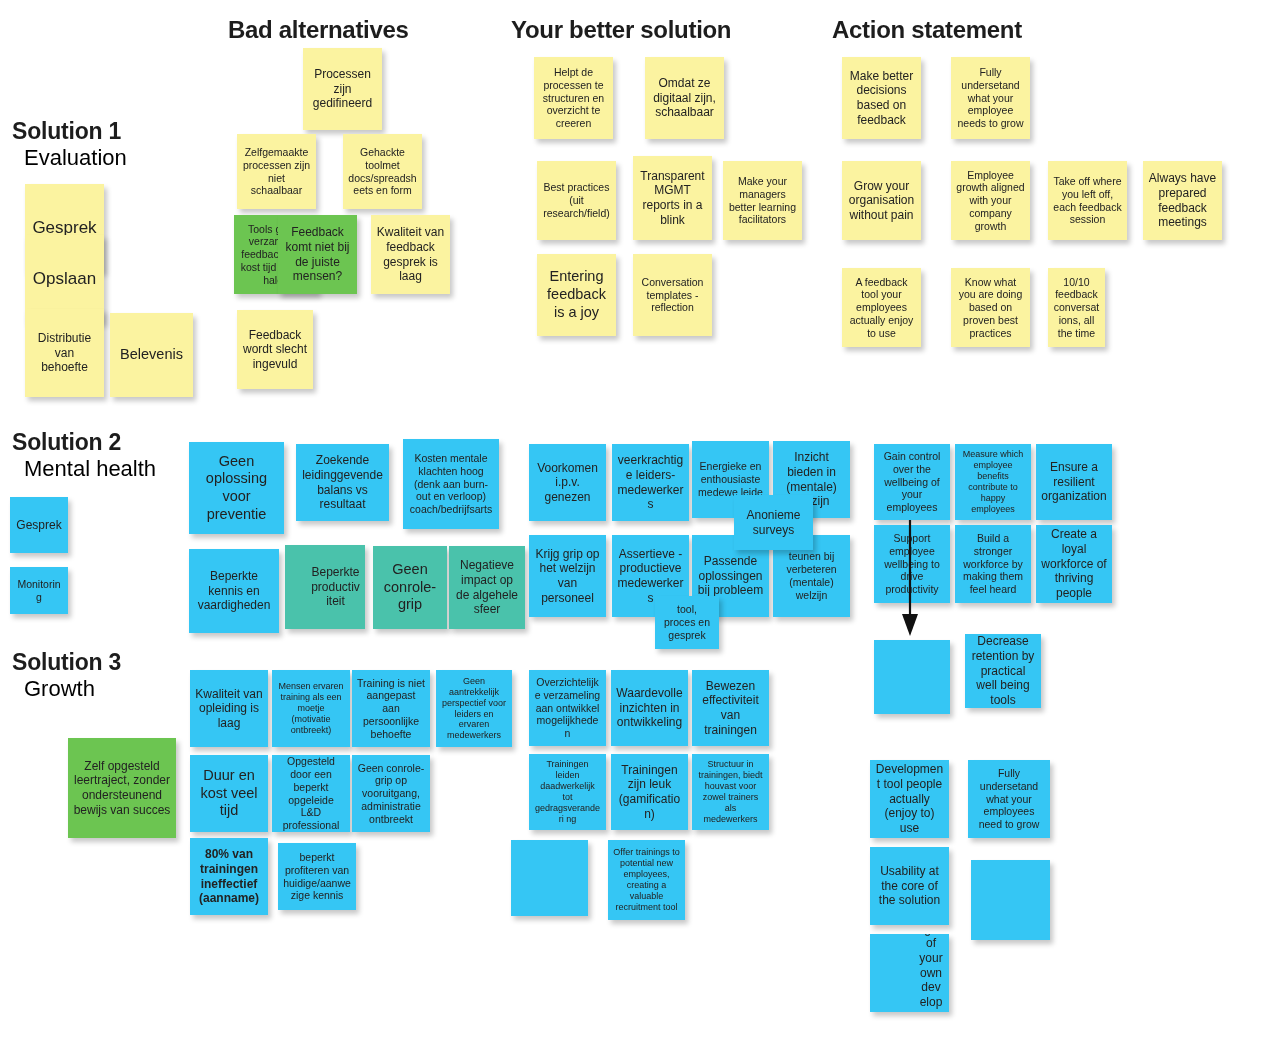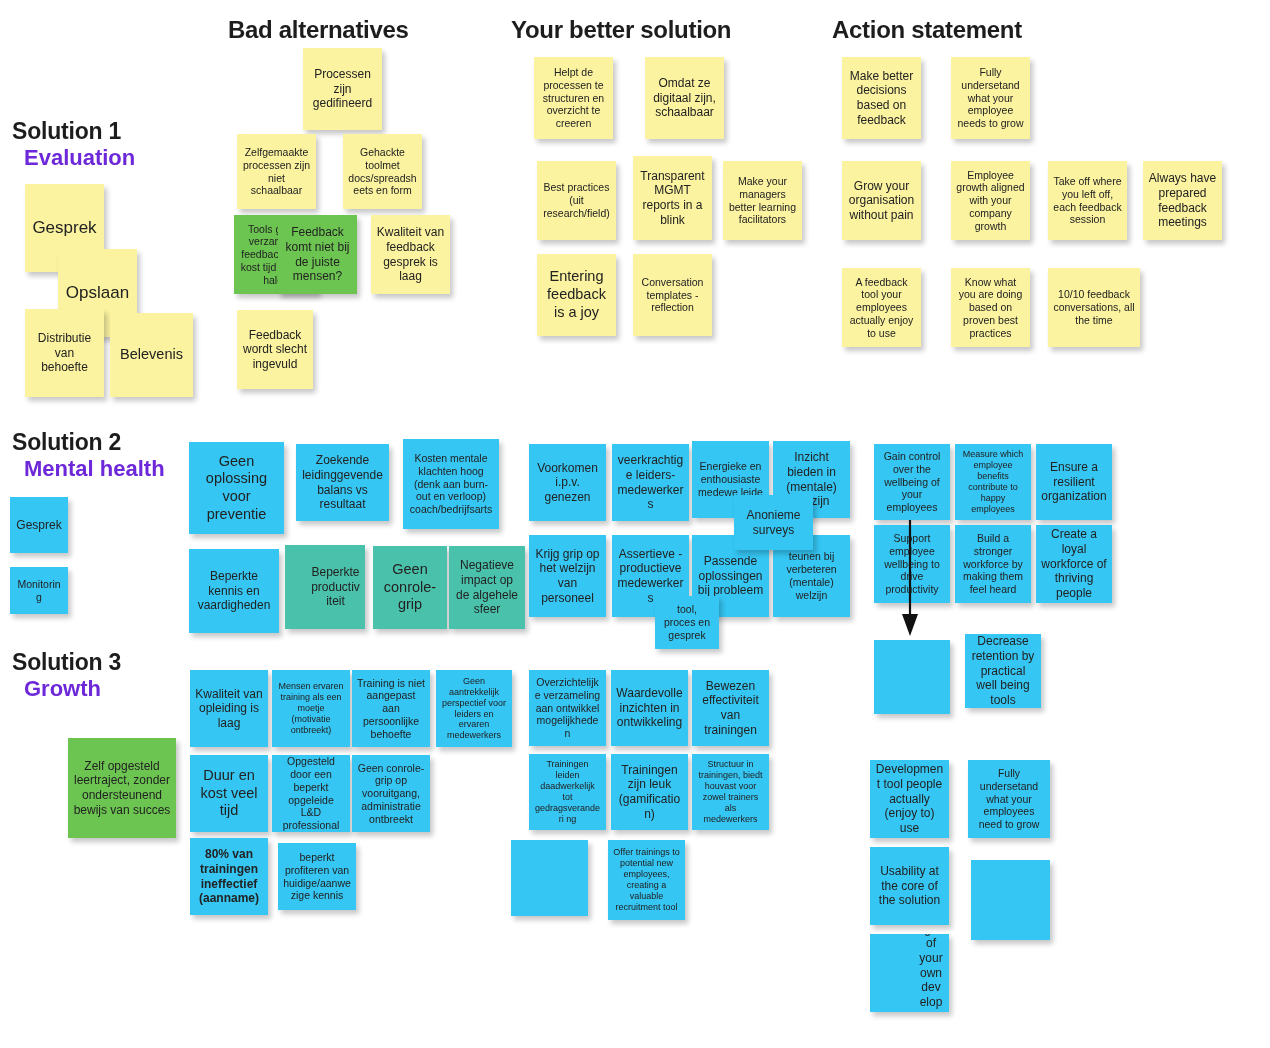--- a/index.html
+++ b/index.html
@@ -34,23 +34,23 @@
   .sol-label .sol-num {
     display: block;
     font-weight: bold;
     font-size: 23px;
     color: #1d1d1d;
     line-height: 1.12;
     letter-spacing: -0.2px;
   }
   .sol-label .sol-sub {
     display: block;
-    font-weight: bold;
+    font-weight: normal;
     font-size: 22px;
-    color: #6d28d9;
+    color: #000000;
     line-height: 1.2;
     padding-left: 12px;
   }
   .note {
     position: absolute;
     box-sizing: border-box;
     display: flex;
     align-items: center;
     justify-content: center;
     text-align: center;
@@ -94,21 +94,21 @@
     <span class="sol-sub">Mental health</span>
   </div>
   <div class="sol-label" style="left:12px; top:650px;">
     <span class="sol-num">Solution 3</span>
     <span class="sol-sub">Growth</span>
   </div>
 
   <div class="note yellow fs-xl" style="left:25px; top:184px; width:79px; height:88px;">
       <span>Gesprek</span>
     </div>
-  <div class="note yellow fs-xl" style="left:25px; top:249px; width:79px; height:88px;margin-left:33px;">
+  <div class="note yellow fs-xl" style="left:25px; top:235px; width:79px; height:88px;">
       <span>Opslaan</span>
     </div>
   <div class="note yellow fs-m" style="left:25px; top:309px; width:79px; height:88px;">
       <span>Distributie van behoefte</span>
     </div>
   <div class="note yellow fs-l" style="left:110px; top:313px; width:83px; height:84px;">
       <span>Belevenis</span>
     </div>
 
   <div class="note yellow fs-m" style="left:303px; top:48px; width:79px; height:82px;">
@@ -172,21 +172,21 @@
     </div>
   <div class="note yellow fs-m" style="left:1143px; top:161px; width:79px; height:79px;">
       <span>Always have prepared feedback meetings</span>
     </div>
   <div class="note yellow fs-s" style="left:842px; top:268px; width:79px; height:79px;">
       <span>A feedback tool your employees actually enjoy to use</span>
     </div>
   <div class="note yellow fs-s" style="left:951px; top:268px; width:79px; height:79px;">
       <span>Know what you are doing based on proven best practices</span>
     </div>
-  <div class="note yellow fs-s" style="left:1048px; top:268px; width:92px; height:79px;align-items:center;">
+  <div class="note yellow fs-s" style="left:1048px; top:268px; width:57px; height:79px;align-items:center;">
       <span>10/10 feedback conversations, all the time</span>
     </div>
 
   <div class="note blue fs-m" style="left:10px; top:497px; width:58px; height:56px;">
       <span>Gesprek</span>
     </div>
   <div class="note blue fs-s" style="left:10px; top:567px; width:58px; height:47px;">
       <span>Monitoring</span>
     </div>
 

